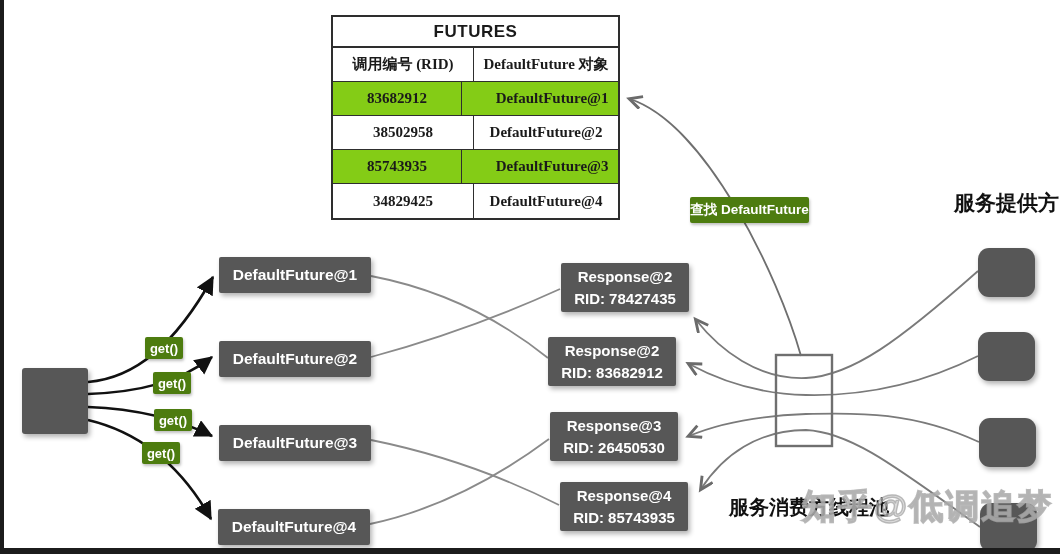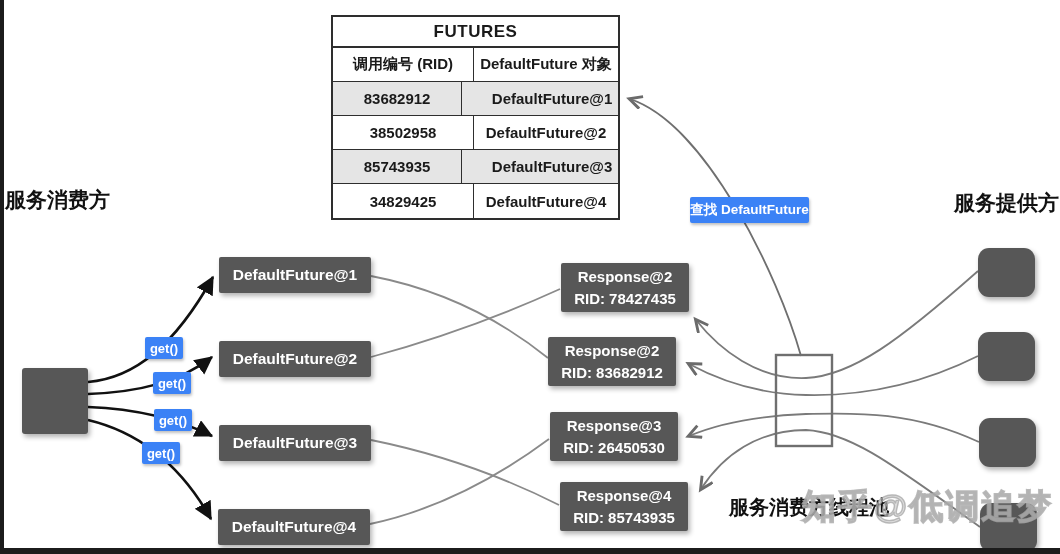--- a/index.html
+++ b/index.html
@@ -10,42 +10,42 @@
   .edge-left  { position:absolute; left:0; top:0; width:4px; height:554px; background:#1c1c1c; z-index:6; }
   .edge-bottom{ position:absolute; left:0; top:548px; width:1060px; height:6px; background:#1c1c1c; z-index:6; }
 
   svg.links { position:absolute; left:0; top:0; z-index:1; }
 
   
   .ftable { position:absolute; left:331px; top:15px; width:289px; border:2px solid #2e2e2e;
             background:#fff; z-index:2; }
   .ftable .title { height:31px; line-height:29px; text-align:center; font-weight:bold;
                    font-size:17px; color:#1a1a1a; border-bottom:2px solid #2e2e2e; letter-spacing:.5px; }
-  .frow { display:flex; height:34px; border-bottom:1.5px solid #2e2e2e; }
+  .frow { display:flex; height:34px; border-bottom:1.5px solid #2e2e2e;font-family:Liberation Serif, serif; }
   .frow:last-child { border-bottom:none; }
   .fcell { display:flex; align-items:center; justify-content:center; font-weight:bold;
            font-size:15px; color:#1a1a1a; }
   .fcell.c1 { width:142px; border-right:1.5px solid #2e2e2e; }
   .fcell.c2 { width:145px; }
-  .frow.shaded { background:#e5e5e5;gap:24px; }
+  .frow.shaded { background:#84cc16;gap:24px; }
 
   
   .biglabel { position:absolute; font-size:21px; font-weight:bold; color:#111; z-index:2; white-space:nowrap; }
 
   
   .darkbox { position:absolute; background:#575757; color:#fff; font-weight:bold; z-index:2;
              display:flex; align-items:center; justify-content:center;
              box-shadow:2px 3px 5px rgba(0,0,0,.30); }
   .futurebox { width:152px; height:36px; font-size:15.5px; border-radius:2px; }
   .respbox   { width:128px; height:49px; font-size:15px; text-align:center; line-height:1.45;
                flex-direction:column; border-radius:2px; }
   .consumer  { left:22px; top:368px; width:66px; height:66px; border-radius:3px; }
   .provider  { width:57px; height:49px; border-radius:11px; }
 
-  .tag { position:absolute; background:#3b82f6; color:#fff; font-weight:bold; z-index:2;
+  .tag { position:absolute; background:#4d7c0f; color:#fff; font-weight:bold; z-index:2;
          display:flex; align-items:center; justify-content:center; border-radius:2px;
          box-shadow:1px 2px 3px rgba(0,0,0,.25); }
   .gettag { width:38px; height:22px; font-size:13px; }
   .lookuptag { left:690px; top:197px; width:119px; height:26px; font-size:13.5px; }
 
   .poollabel { position:absolute; left:729px; top:494px; font-size:20px; font-weight:bold;
                color:#111; z-index:2; white-space:nowrap; }
 
   .watermark { position:absolute; left:802px; top:484px; z-index:5; font-size:34px; font-weight:bold;
                letter-spacing:2px; color:rgba(255,255,255,0.18);
@@ -104,21 +104,20 @@
     <div class="frow shaded">
       <div class="fcell c1">85743935</div>
       <div class="fcell c2">DefaultFuture@3</div>
     </div>
     <div class="frow">
       <div class="fcell c1">34829425</div>
       <div class="fcell c2">DefaultFuture@4</div>
     </div>
   </div>
 
-  <div class="biglabel" style="left:5px; top:186px;">服务消费方</div>
   <div class="biglabel" style="left:954px; top:189px;">服务提供方</div>
 
   <div class="darkbox consumer"></div>
 
   <div class="tag gettag" style="left:145px; top:337px;">get()</div>
   <div class="tag gettag" style="left:153px; top:372px;">get()</div>
   <div class="tag gettag" style="left:154px; top:409px;">get()</div>
   <div class="tag gettag" style="left:142px; top:442px;">get()</div>
 
   <div class="darkbox futurebox" style="left:219px; top:257px;">DefaultFuture@1</div>

